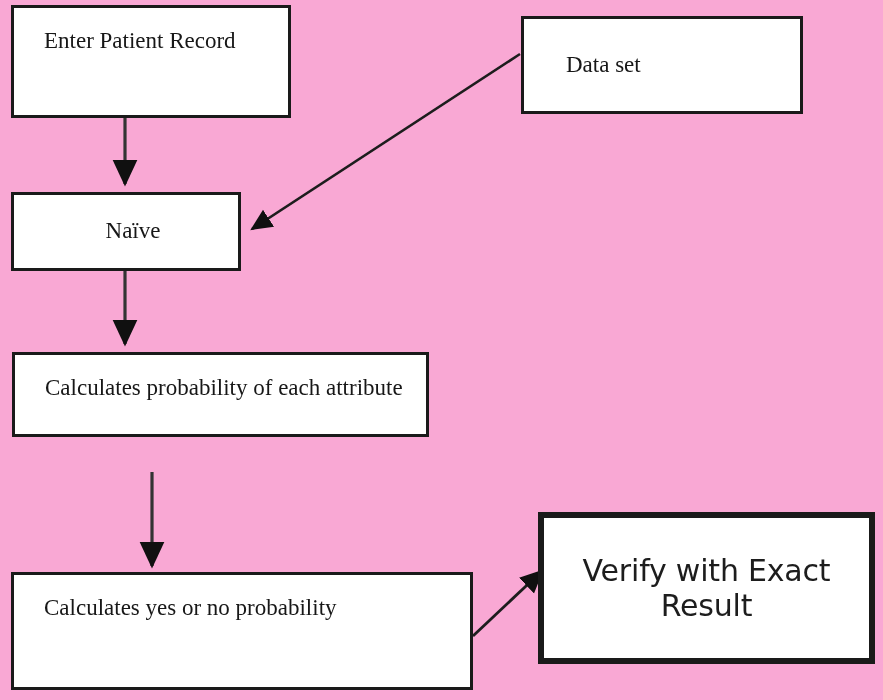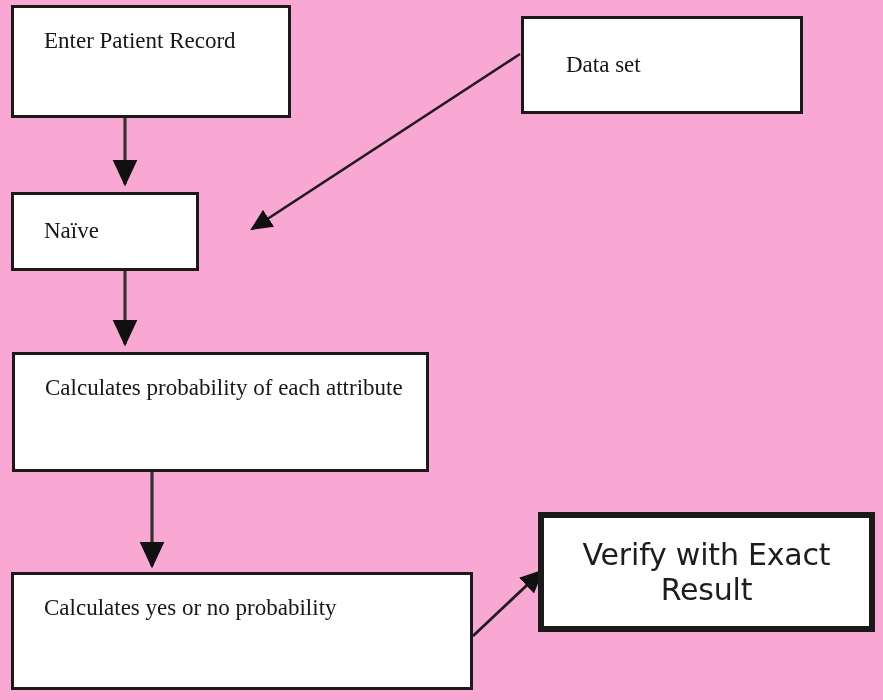--- a/index.html
+++ b/index.html
@@ -46,39 +46,40 @@
   #node-enter-patient-record .txt { text-align: justify; }
 
   #node-data-set {
     left: 521px; top: 16px; width: 282px; height: 98px;
     padding: 0 18px 0 42px;
     justify-content: center;
   }
   #node-data-set .txt { text-align-last: left; }
 
   #node-naive {
-    left: 11px; top: 192px; width: 188px; height: 79px;
+    left: 11px; top: 192px; width: 230px; height: 79px;
     padding: 0 16px 0 30px;
     justify-content: center;
+    align-items: center;
   }
 
   #node-calc-prob {
-    left: 12px; top: 352px; width: 417px; height: 120px;
+    left: 12px; top: 352px; width: 417px; height: 85px;
     padding: 18px 14px 0 30px;
   }
   #node-calc-prob .txt { text-align: justify; }
 
   #node-calc-yesno {
     left: 11px; top: 572px; width: 462px; height: 118px;
     padding: 18px 14px 0 30px;
   }
   #node-calc-yesno .txt { text-align-last: left; }
 
   #node-verify {
-    left: 538px; top: 512px; width: 337px; height: 120px;
+    left: 538px; top: 512px; width: 337px; height: 152px;
     border-width: 6px;
     padding: 8px 10px;
     justify-content: center;
     align-items: center;
   }
   #node-verify .txt {
     font-family: "DejaVu Sans", "Liberation Sans", sans-serif;
     font-size: 30px;
     line-height: 1.18;
     text-align: center;

